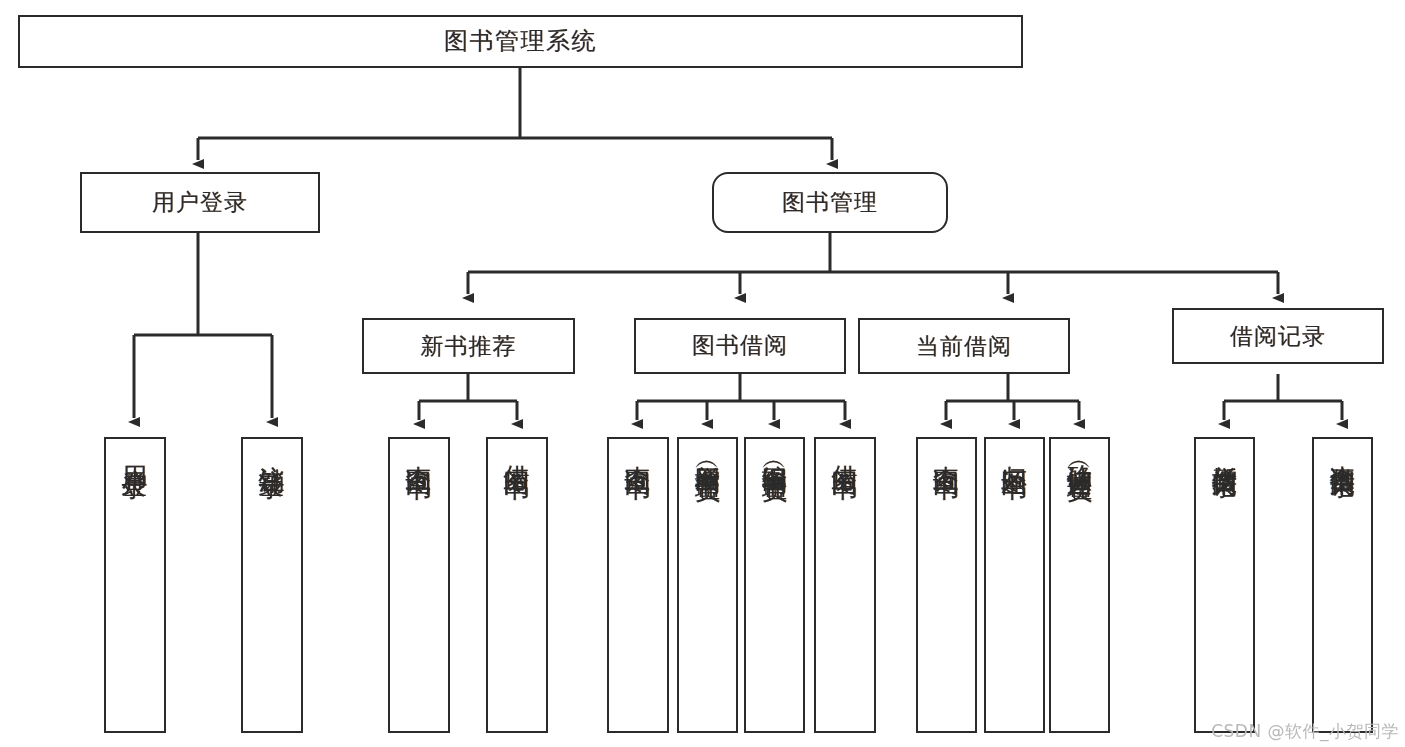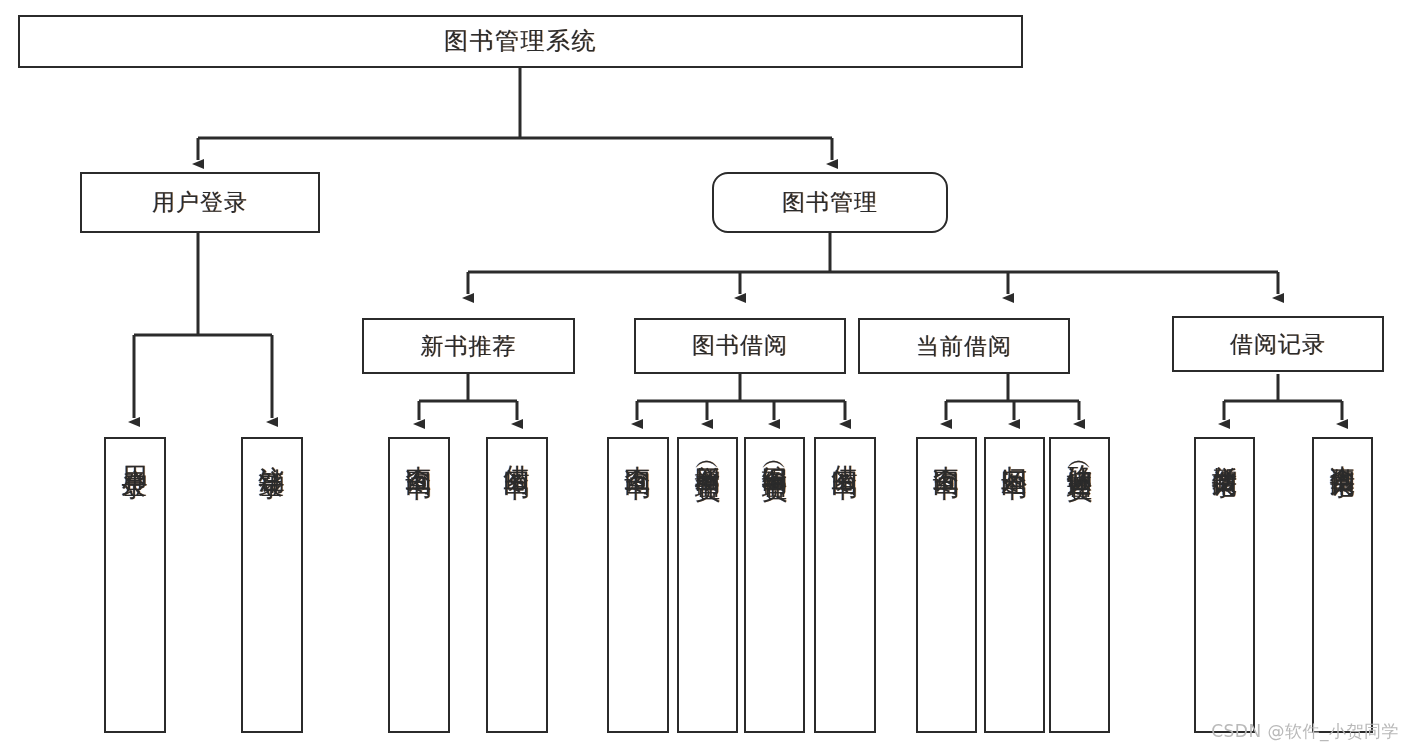--- a/index.html
+++ b/index.html
@@ -138,21 +138,21 @@
 
   <div class="node horiz" style="left:362px;top:318px;width:213px;height:56px;">
     <span class="lbl">新书推荐</span>
   </div>
   <div class="node horiz" style="left:634px;top:318px;width:212px;height:56px;font-family:Liberation Serif, serif;">
     <span class="lbl">图书借阅</span>
   </div>
   <div class="node horiz" style="left:858px;top:318px;width:212px;height:56px;">
     <span class="lbl">当前借阅</span>
   </div>
-  <div class="node horiz" style="left:1172px;top:316px;width:212px;height:56px;">
+  <div class="node horiz" style="left:1172px;top:308px;width:212px;height:56px;">
     <span class="lbl">借阅记录</span>
   </div>
 
   <div class="node vert" style="left:104px;top:437px;width:62px;height:296px;">
     <span class="lbl">用户登录</span>
   </div>
   <div class="node vert" style="left:241px;top:437px;width:62px;height:296px;">
     <span class="lbl">注销登录</span>
   </div>
 

